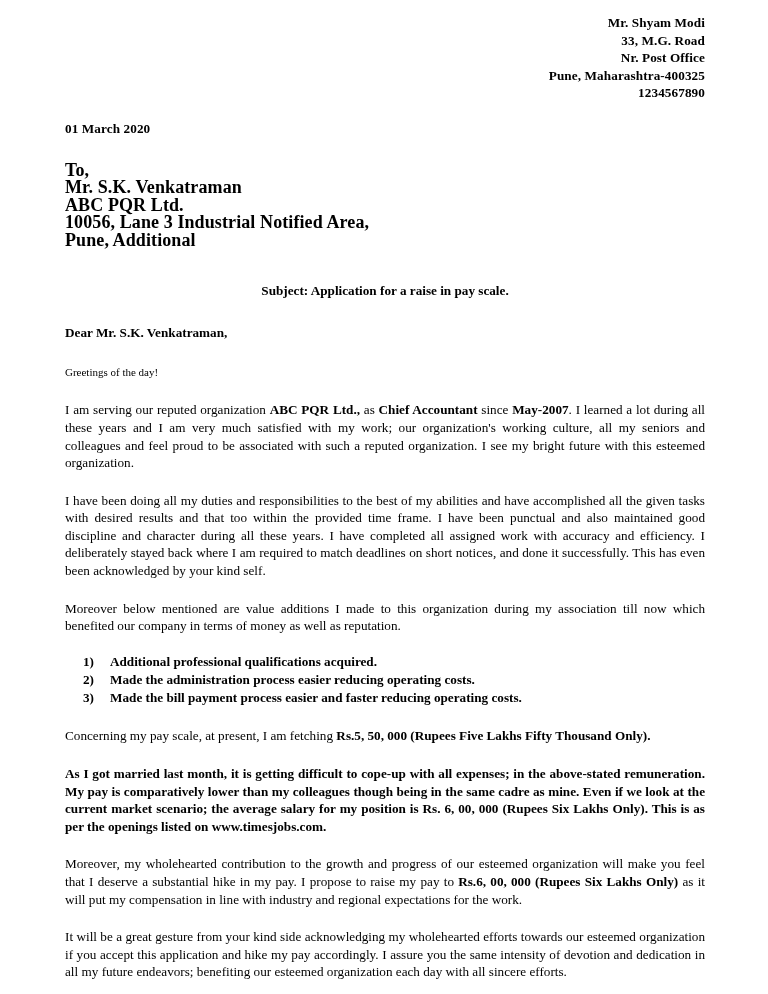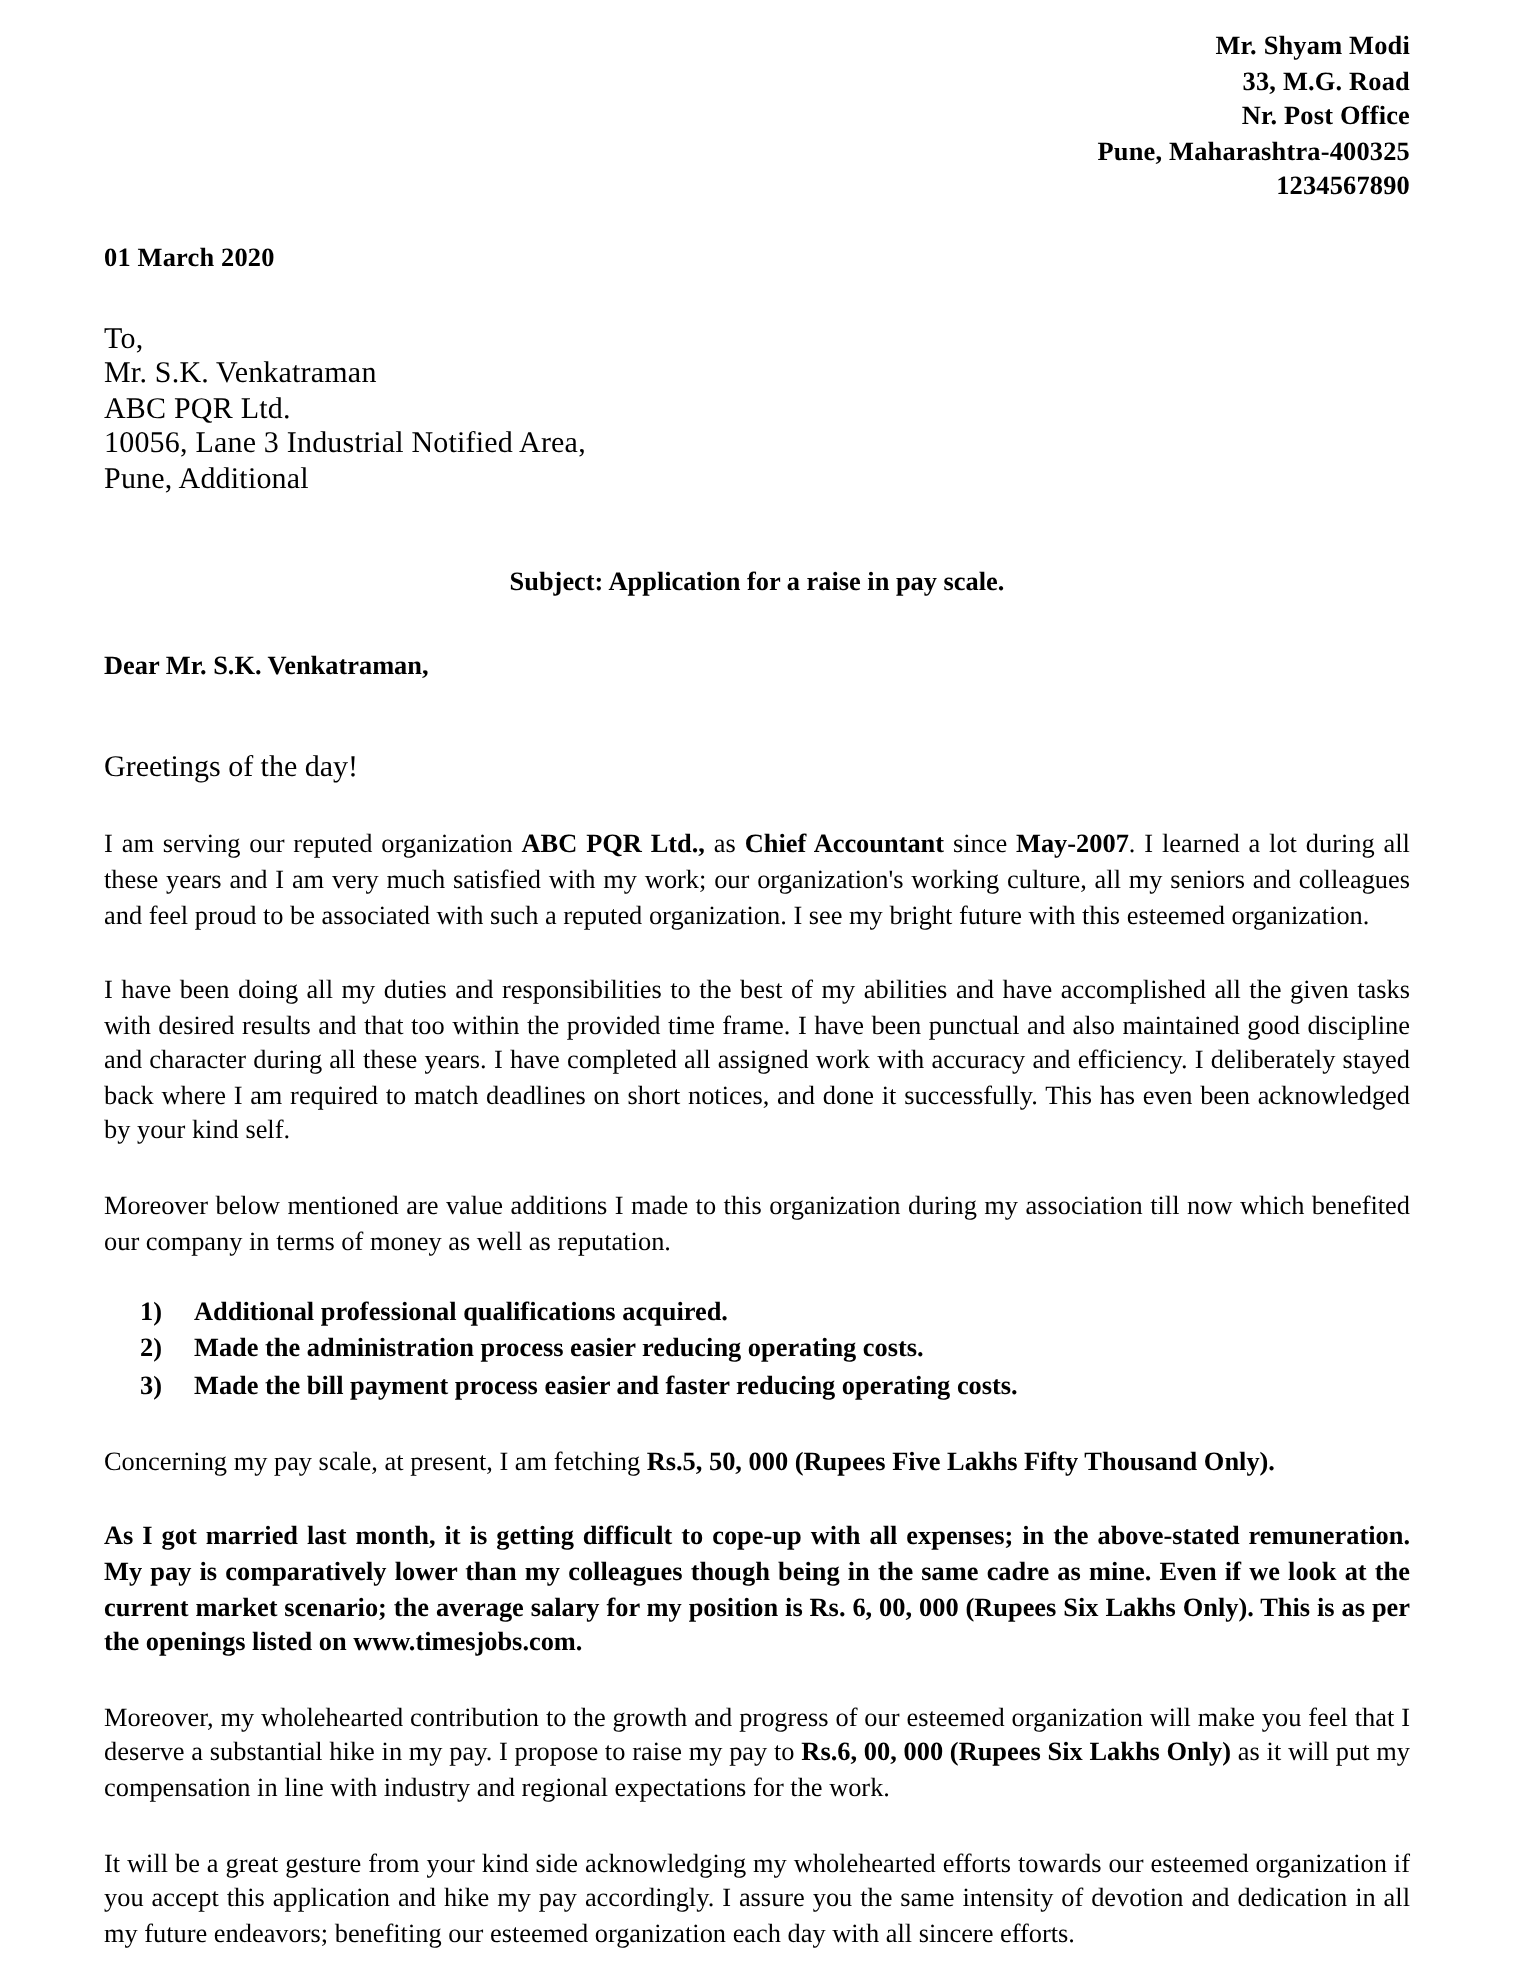--- a/index.html
+++ b/index.html
@@ -13,62 +13,62 @@
     font-family: "Liberation Serif", "DejaVu Serif", serif;
     color: #000000;
     overflow: hidden;
   }
   .page {
     position: relative;
     width: 768px;
     height: 994px;
     background: #ffffff;
     box-sizing: border-box;
-    padding: 14px 63px 0 52px;
+    padding: 14px 63px 0 65px;
   }
   .sender-block {
     text-align: right;
     font-weight: bold;
     font-size: 13.2px;
     line-height: 17.6px;
     letter-spacing: 0.1px;
   }
   .sender-line { white-space: pre; }
   .date-line {
     font-weight: bold;
     font-size: 13.2px;
     line-height: 17.6px;
     margin-top: 18px;
     letter-spacing: 0.1px;
   }
   .recipient-block {
     margin-top: 24px;
-    font-weight: normal;
-    font-size: 15px;
+    font-weight: bold;
+    font-size: 18px;
     line-height: 17.6px;
     letter-spacing: 0.1px;
   }
   .recipient-line { white-space: pre; }
   .subject-line {
     text-align: center;
     font-weight: bold;
     font-size: 13.2px;
     line-height: 17.6px;
     margin-top: 32px;
   }
   .salutation {
     font-weight: bold;
     font-size: 13.2px;
     line-height: 17.6px;
     margin-top: 25px;
   }
   .greeting {
-    font-size: 15px;
+    font-size: 11px;
     line-height: 17.6px;
-    margin-top: 34px;
+    margin-top: 22px;
   }
   p.body-para {
     font-size: 13.2px;
     line-height: 17.6px;
     text-align: justify;
     margin: 0;
     margin-top: 20px;
   }
   p.body-para.bold-para {
     font-weight: bold;

